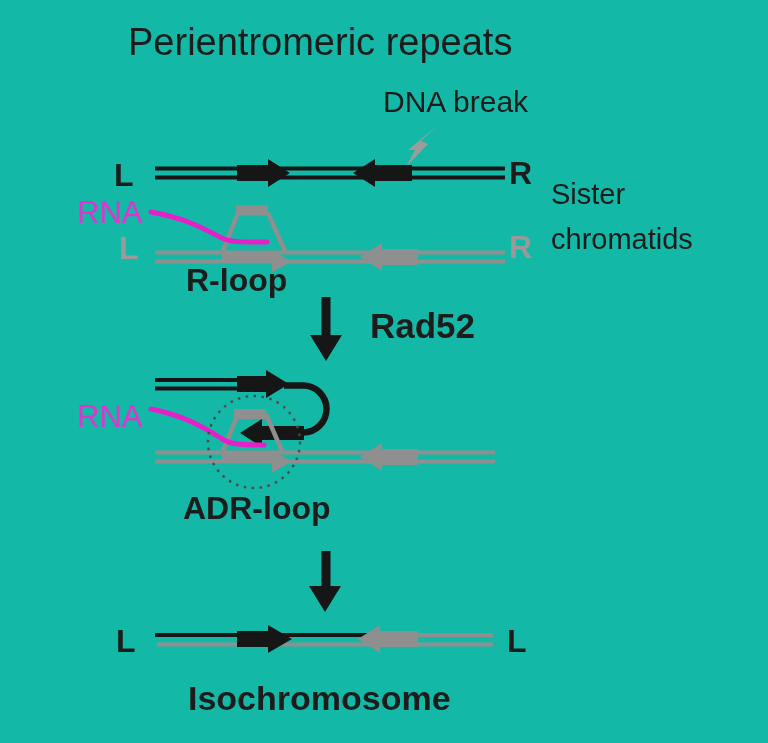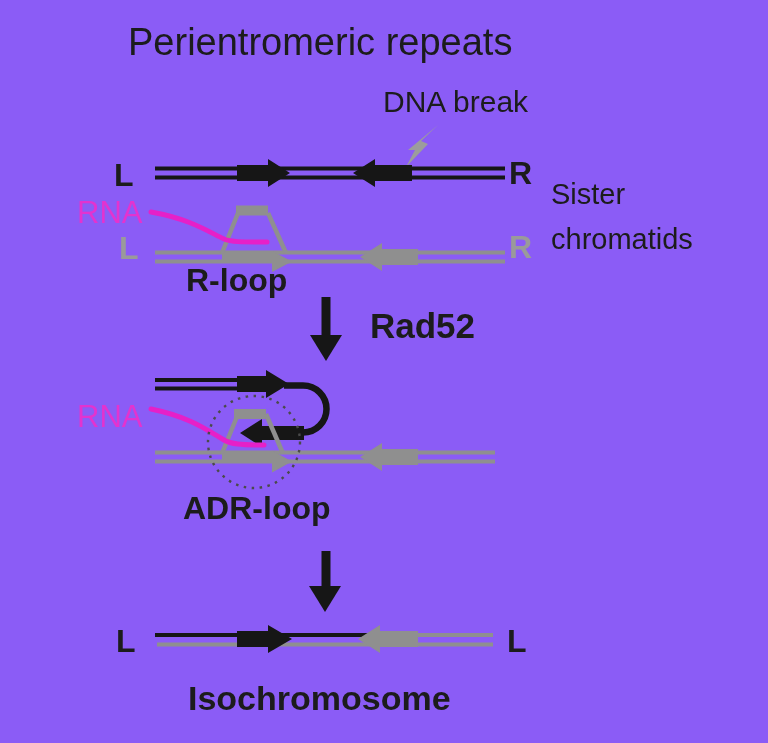--- a/index.html
+++ b/index.html
@@ -1,19 +1,19 @@
 <!DOCTYPE html>
 <html><head>
 <meta charset="utf-8">
 <style>
   html,body{margin:0;padding:0;background:#ffffff;}
   .figure{
     position:relative;
     width:768px;height:743px;
-    background:#8b5cf6;
+    background:#14b8a6;
     font-family:"Liberation Sans", sans-serif;
     overflow:hidden;
   }
   svg{display:block;}
   
   .ink-line{stroke:#161616;stroke-width:4;fill:none;}
   .ink-fill{fill:#161616;}
   .ink-curve{stroke:#161616;stroke-width:6.5;fill:none;}
   .gray-line{stroke:#8f8f8f;stroke-width:4;fill:none;}
   .gray-leg{stroke:#8f8f8f;stroke-width:4.5;fill:none;}

